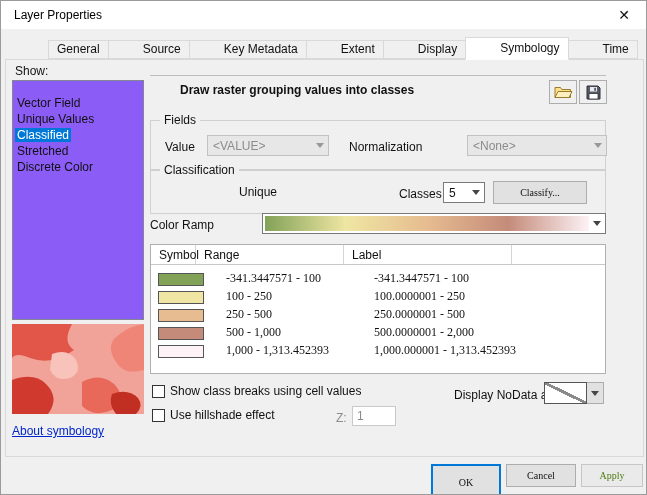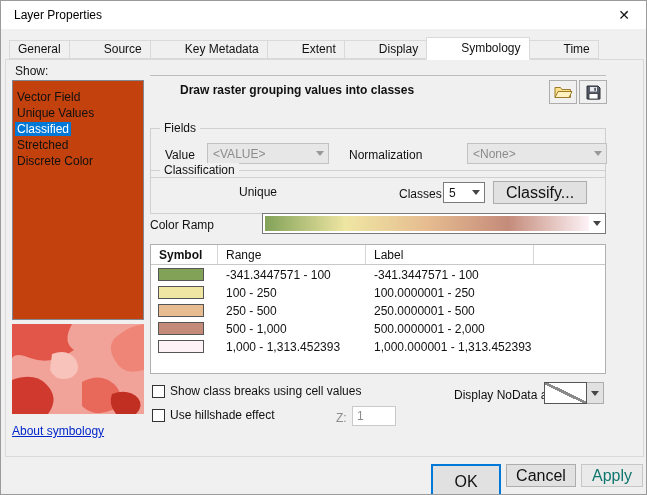--- a/index.html
+++ b/index.html
@@ -13,32 +13,32 @@
   .titlebar { position:absolute; top:0; left:0; right:0; height:28px; background:#fff;
               display:flex; align-items:center; }
   .title { padding-left:13px; font-size:12px; color:#000; }
   .close-btn { margin-left:auto; width:44px; height:100%; display:flex;
                align-items:center; justify-content:center; font-size:14px; cursor:default; }
 
   
   .tabstrip { position:absolute; top:36px; left:8px; height:22px; display:flex;
               align-items:flex-end; z-index:5; }
   .tab { height:19px; line-height:17px; padding:0 8px; background:#f0f0f0;
-         border:1px solid #d9d9d9; white-space:nowrap; cursor:default; }
+         border:1px solid #d9d9d9; white-space:nowrap; cursor:default;margin-left:39px; }
   .tab + .tab { margin-left:-1px;padding-left:34px; }
   .tab.active { height:23px; line-height:21px; background:#fff; margin-bottom:-1px;
                 border-bottom:1px solid #fff; position:relative; z-index:6; }
 
   
   .panel { position:absolute; top:58px; left:4px; width:639px; height:398px;
            border:1px solid #d9d9d9; background:#f0f0f0; }
 
   .show-label { position:absolute; left:9px; top:4px; }
   .listbox { position:absolute; left:6px; top:20px; width:132px; height:240px;
-             background:#c2410c; border:1px solid #828790; padding-top:8px; }
+             background:#8b5cf6; border:1px solid #828790; padding-top:14px; }
   .litem { height:16px; line-height:16px; padding-left:2px; white-space:nowrap; }
   .litem span { padding:0 2px; }
   .litem.selected span { background:#0078d7; color:#fff; }
 
   .preview { position:absolute; left:6px; top:264px; width:132px; height:90px; }
   .preview svg { display:block; }
   .about { position:absolute; left:6px; top:364px; color:#0026cb;
            text-decoration:underline; font-size:12px; cursor:pointer;text-align:right; }
 
   .topline { position:absolute; left:144px; top:15px; width:456px; height:1px; background:#bdbdbd; }
@@ -54,41 +54,41 @@
 
   .combo { position:absolute; height:21px; border:1px solid #7a7a7a; background:#fff;
            display:flex; align-items:stretch; }
   .ctext { flex:1; padding:3px 5px 0; white-space:nowrap; overflow:hidden; font-size:12px; }
   .carrow { width:16px; display:flex; align-items:center; justify-content:center; }
   .combo.disabled { background:#e7e7e7; border-color:#c2c2c2; color:#8c8c8c; }
   .tri { width:0; height:0; border-left:4px solid transparent; border-right:4px solid transparent;
          border-top:5px solid #454545; }
   .combo.disabled .tri { border-top-color:#989898; }
 
-  .btn { position:absolute; background:#e1e1e1; border:1px solid #adadad; font-size:16px;
-         font-family:Liberation Sans, sans-serif; padding:0; color:#111; }
+  .btn { position:absolute; background:#e1e1e1; border:1px solid #adadad; font-size:10px;
+         font-family:Liberation Serif, serif; padding:0; color:#111; }
   .btn.primary { border-color:#0078d7; box-shadow:inset 0 0 0 1px #0078d7; }
-  .btn.disabled { color:#0f766e; background:#eaeaea; border-color:#c6c6c6; }
+  .btn.disabled { color:#4d7c0f; background:#eaeaea; border-color:#c6c6c6; }
 
   .ramp-label { position:absolute; left:144px; top:158px; }
   .ramp-combo { position:absolute; left:256px; top:153px; width:344px; height:21px;
                 border:1px solid #7a7a7a; background:#fff; display:flex; }
   .ramp-grad { flex:1; margin:2px 0 2px 2px; }
   .ramp-arrow { width:16px; display:flex; align-items:center; justify-content:center; }
 
   .ctable { position:absolute; left:144px; top:184px; width:456px; height:130px;
             background:#fff; border:1px solid #b0b0b0; }
   .thead { display:flex; height:20px; border-bottom:1px solid #c8c8c8; }
   .th { line-height:20px; padding-left:8px; border-right:1px solid #d5d5d5; }
-  .th.c1 { width:67px;font-weight:bold; }
+  .th.c1 { width:45px; }
   .th.c2 { width:148px; }
   .th.c3 { width:168px; }
   .th.c4 { flex:1; border-right:none; }
   .tbody { padding-top:3px; }
-  .trow { display:flex; height:18px; align-items:flex-start; }
+  .trow { display:flex; height:18px; align-items:flex-end;font-family:Liberation Serif, serif; }
   .tcell.c1 { width:67px; display:flex; align-items:center; }
   .swatch { width:46px; height:13px; margin-left:7px; border:1px solid #555; }
   .tcell.c2 { width:148px; padding-left:8px; }
   .tcell.c3 { width:168px; padding-left:8px; }
 
   .checkrow { position:absolute; display:flex; align-items:center; gap:5px; }
   .cbox { width:13px; height:13px; border:1px solid #333; background:#fff; display:inline-block; }
 
   .nodata-label { position:absolute; left:448px; top:328px; }
   .nodata-drop { position:absolute; left:538px; top:322px; width:60px; height:22px; display:flex; }
@@ -161,21 +161,21 @@
     </button>
     <button class="toolbtn" style="left:573px; top:20px;">
       <svg width="15" height="15" viewBox="0 0 15 15">
         <path d="M1 1 h11 l2 2 v11 h-13 z" fill="#565b66" stroke="#2e323a"></path>
         <rect x="4" y="2" width="7" height="4.5" fill="#e9edf2"></rect>
         <rect x="8.2" y="2.8" width="1.8" height="3" fill="#565b66"></rect>
         <rect x="3" y="8.5" width="9" height="5.5" fill="#fff" stroke="#2e323a" stroke-width="0.8"></rect>
       </svg>
     </button>
 
-    <div class="groupbox" style="left:144px; top:68px; width:456px; height:50px;">
+    <div class="groupbox" style="left:144px; top:60px; width:456px; height:50px;">
       <span class="legend">Fields</span>
       <span class="lbl" style="left:14px; top:19px;">Value</span>
       <div class="combo disabled" style="left:56px; top:14px; width:122px;">
         <span class="ctext">&lt;VALUE&gt;</span>
         <span class="carrow">
             <span class="tri"></span>
           </span>
       </div>
       <span class="lbl" style="left:198px; top:19px;">Normalization</span>
       <div class="combo disabled" style="left:316px; top:14px; width:140px;">

